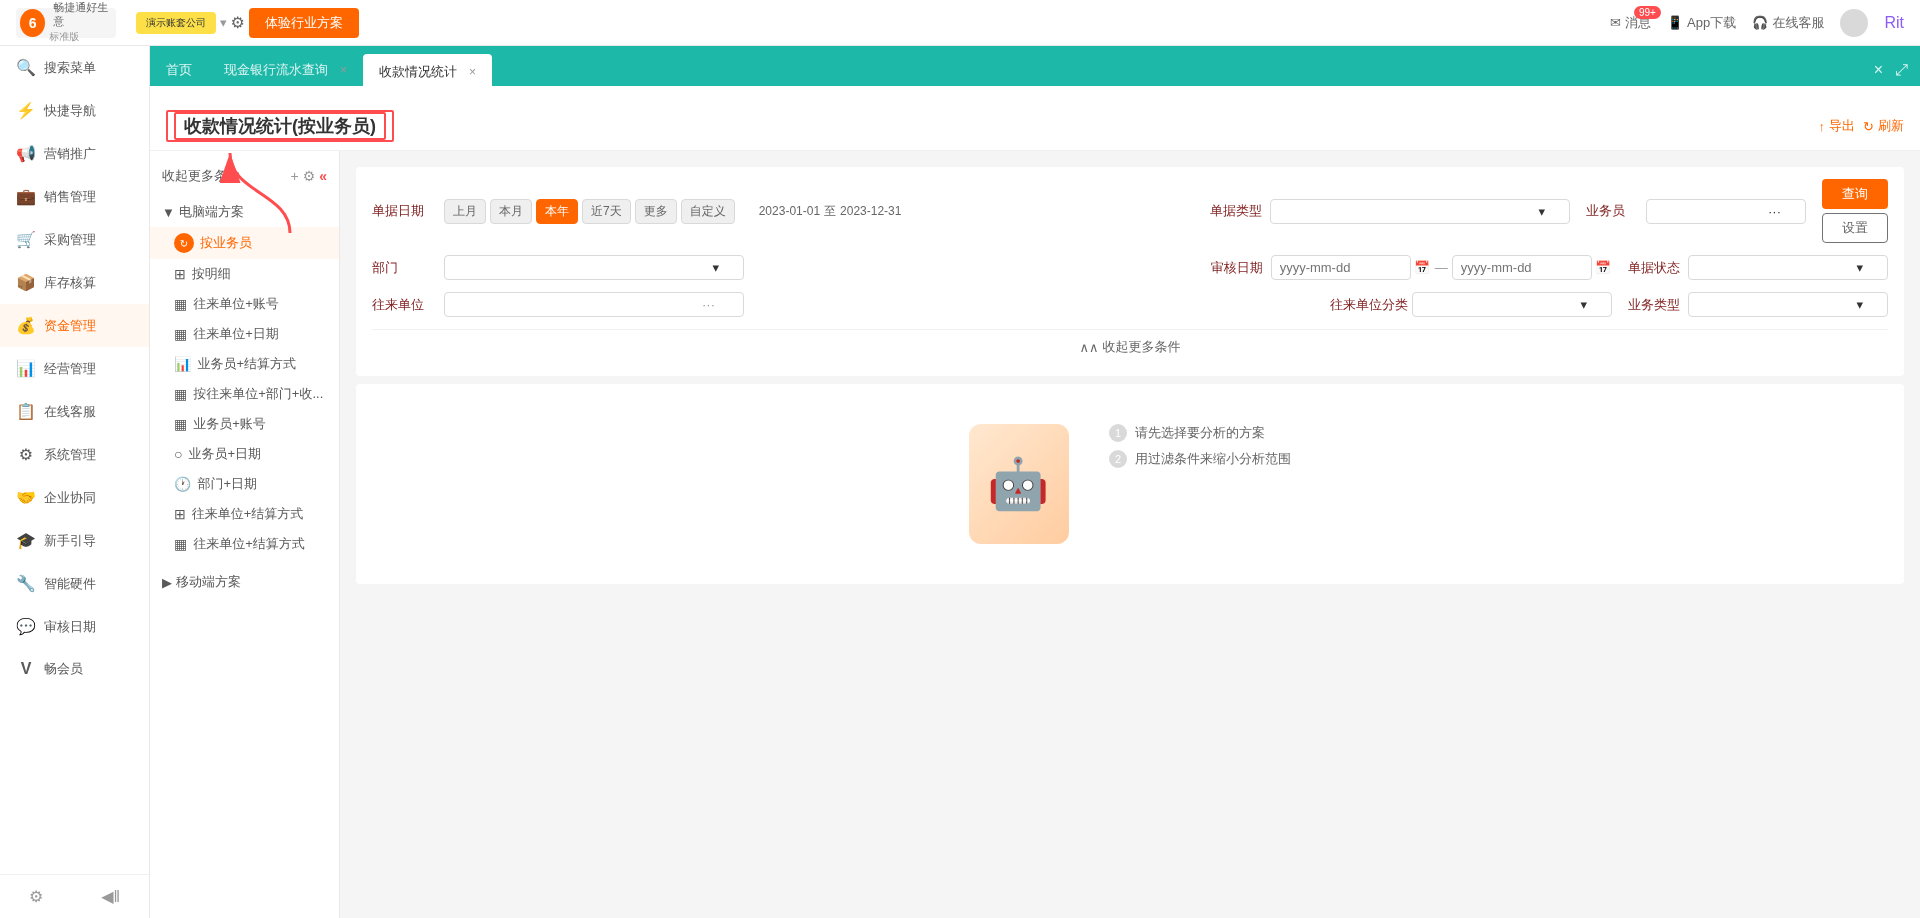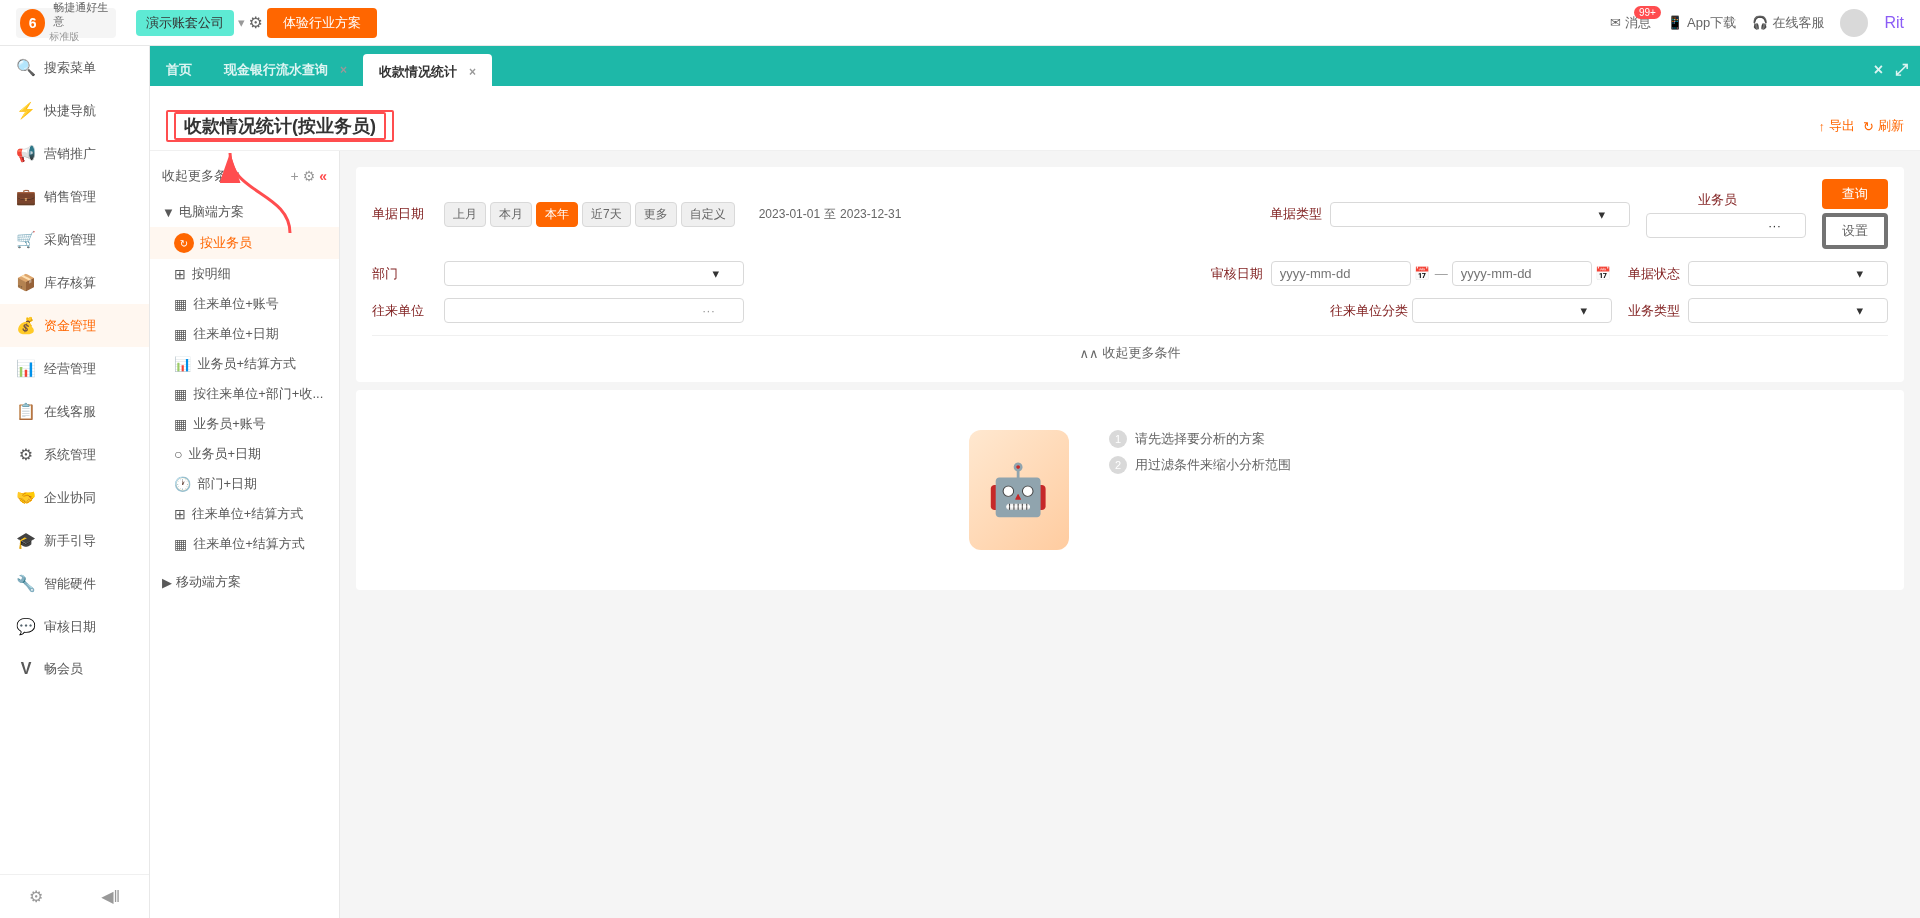--- a/index.html
+++ b/index.html
@@ -14,21 +14,21 @@
       padding: 0 16px;
       border-bottom: 1px solid #e8e8e8;
       justify-content: space-between;
     }
     .top-bar-left { display: flex; align-items: center; gap: 8px; }
     .top-bar-logo { width: 100px; height: 30px; background: #f5f5f5; border-radius: 4px; display: flex; align-items: center; padding: 4px; }
     .logo-icon { width: 28px; height: 28px; background: #ff6600; border-radius: 50%; display: flex; align-items: center; justify-content: center; color: #fff; font-weight: bold; font-size: 14px; }
     .logo-text { font-size: 11px; color: #666; margin-left: 4px; line-height: 1.2; }
     .top-bar-edition { font-size: 10px; color: #999; margin-top: 2px; }
     .top-bar-nav { display: flex; align-items: center; gap: 4px; flex: 1; margin-left: 20px; }
-    .top-bar-company { font-size: 13px; color: #333; background: #5eead4; padding: 4px 10px; border-radius: 4px; }
+    .top-bar-company { font-size: 10px; color: #333; background: #fde047; padding: 4px 10px; border-radius: 4px; }
     .top-bar-dropdown { color: #999; cursor: pointer; }
     .top-bar-gear { color: #666; cursor: pointer; font-size: 16px; }
     .trial-btn {
       background: #ff6600;
       color: #fff;
       border: none;
       padding: 6px 16px;
       border-radius: 4px;
       cursor: pointer;
       font-size: 13px;
@@ -73,21 +73,20 @@
     
     .content-area { flex: 1; display: flex; flex-direction: column; overflow: hidden; }
 
     
     .tab-bar {
       height: 40px;
       background: #1eb8a8;
       display: flex;
       align-items: center;
       padding: 8px 0 0 0;
-      font-weight: bold;
     }
     .tab-item {
       height: 40px;
       display: flex;
       align-items: center;
       padding: 0 16px;
       cursor: pointer;
       color: rgba(255,255,255,0.85);
       font-size: 13px;
       gap: 8px;
@@ -145,21 +144,21 @@
     .cal-icon { color: #999; }
 
     .collapse-btn {
       display: flex; align-items: center; gap: 4px; color: #666; cursor: pointer; font-size: 13px;
       justify-content: center; padding: 8px; border-top: 1px solid #f0f0f0; margin-top: 4px;
     }
     .query-btn {
       background: #ff6600; color: #fff; border: none; padding: 6px 20px; border-radius: 4px; cursor: pointer; font-size: 13px;
     }
     .setting-btn {
-      background: #fff; color: #666; border: 4px solid #737373; padding: 5px 16px; border-radius: 4px; cursor: pointer; font-size: 13px;
+      background: #fff; color: #666; border: 1px solid #737373; padding: 5px 16px; border-radius: 4px; cursor: pointer; font-size: 13px;
     }
 
     
     .split-layout { display: flex; flex: 1; overflow: hidden; }
     .left-panel {
       width: 190px;
       border-right: 1px solid #e8e8e8;
       background: #fff;
       overflow-y: auto;
       padding: 8px 0;
@@ -460,21 +459,21 @@
               <div style="flex:1;"></div>
 
               <div style="display:flex;align-items:center;gap:4px;">
                 <span class="filter-label">单据类型</span>
                 <div class="filter-select filter-select-wide">
                   <span></span>
                   <span>▾</span>
                 </div>
               </div>
 
-              <div style="display:flex;align-items:center;gap:4px;flex-direction:column;">
+              <div style="display:flex;align-items:center;gap:4px;">
                 <span class="filter-label">业务员</span>
                 <div class="filter-select" style="min-width:160px;">
                   <span></span>
                   <span>···</span>
                 </div>
               </div>
 
               <div style="display:flex;flex-direction:column;gap:4px;">
                 <button class="query-btn">查询</button>
                 <button class="setting-btn">设置</button>

